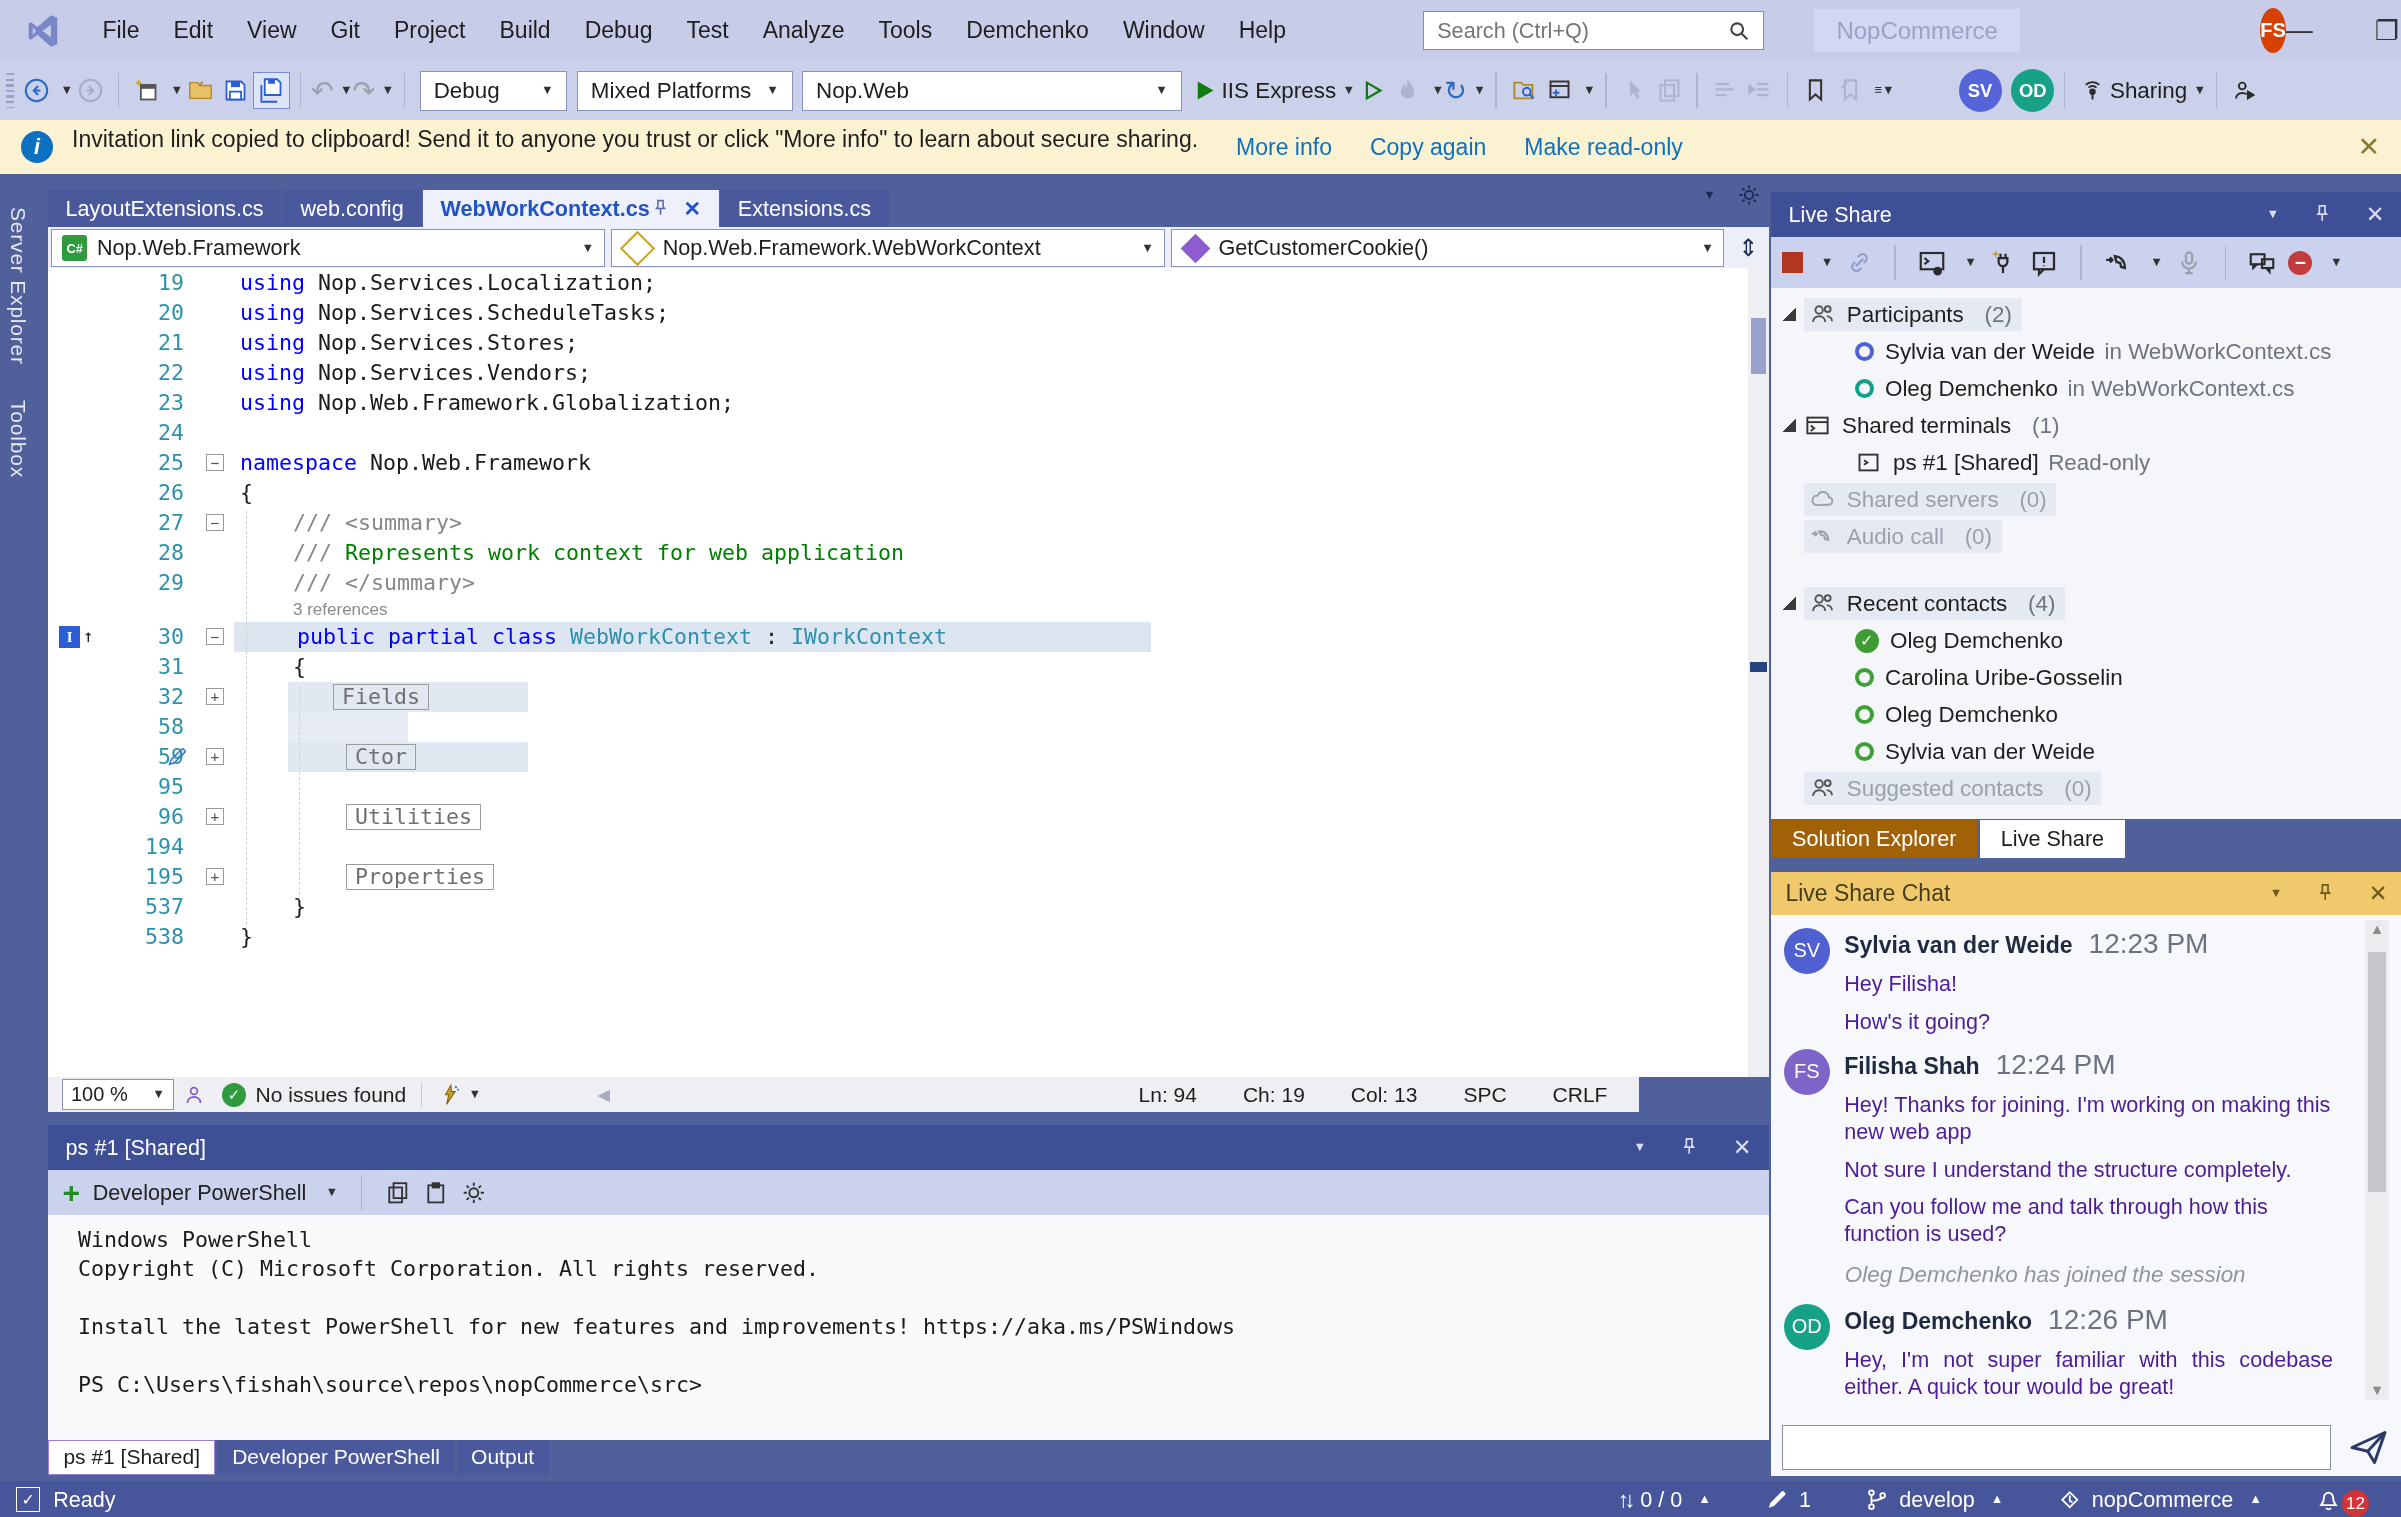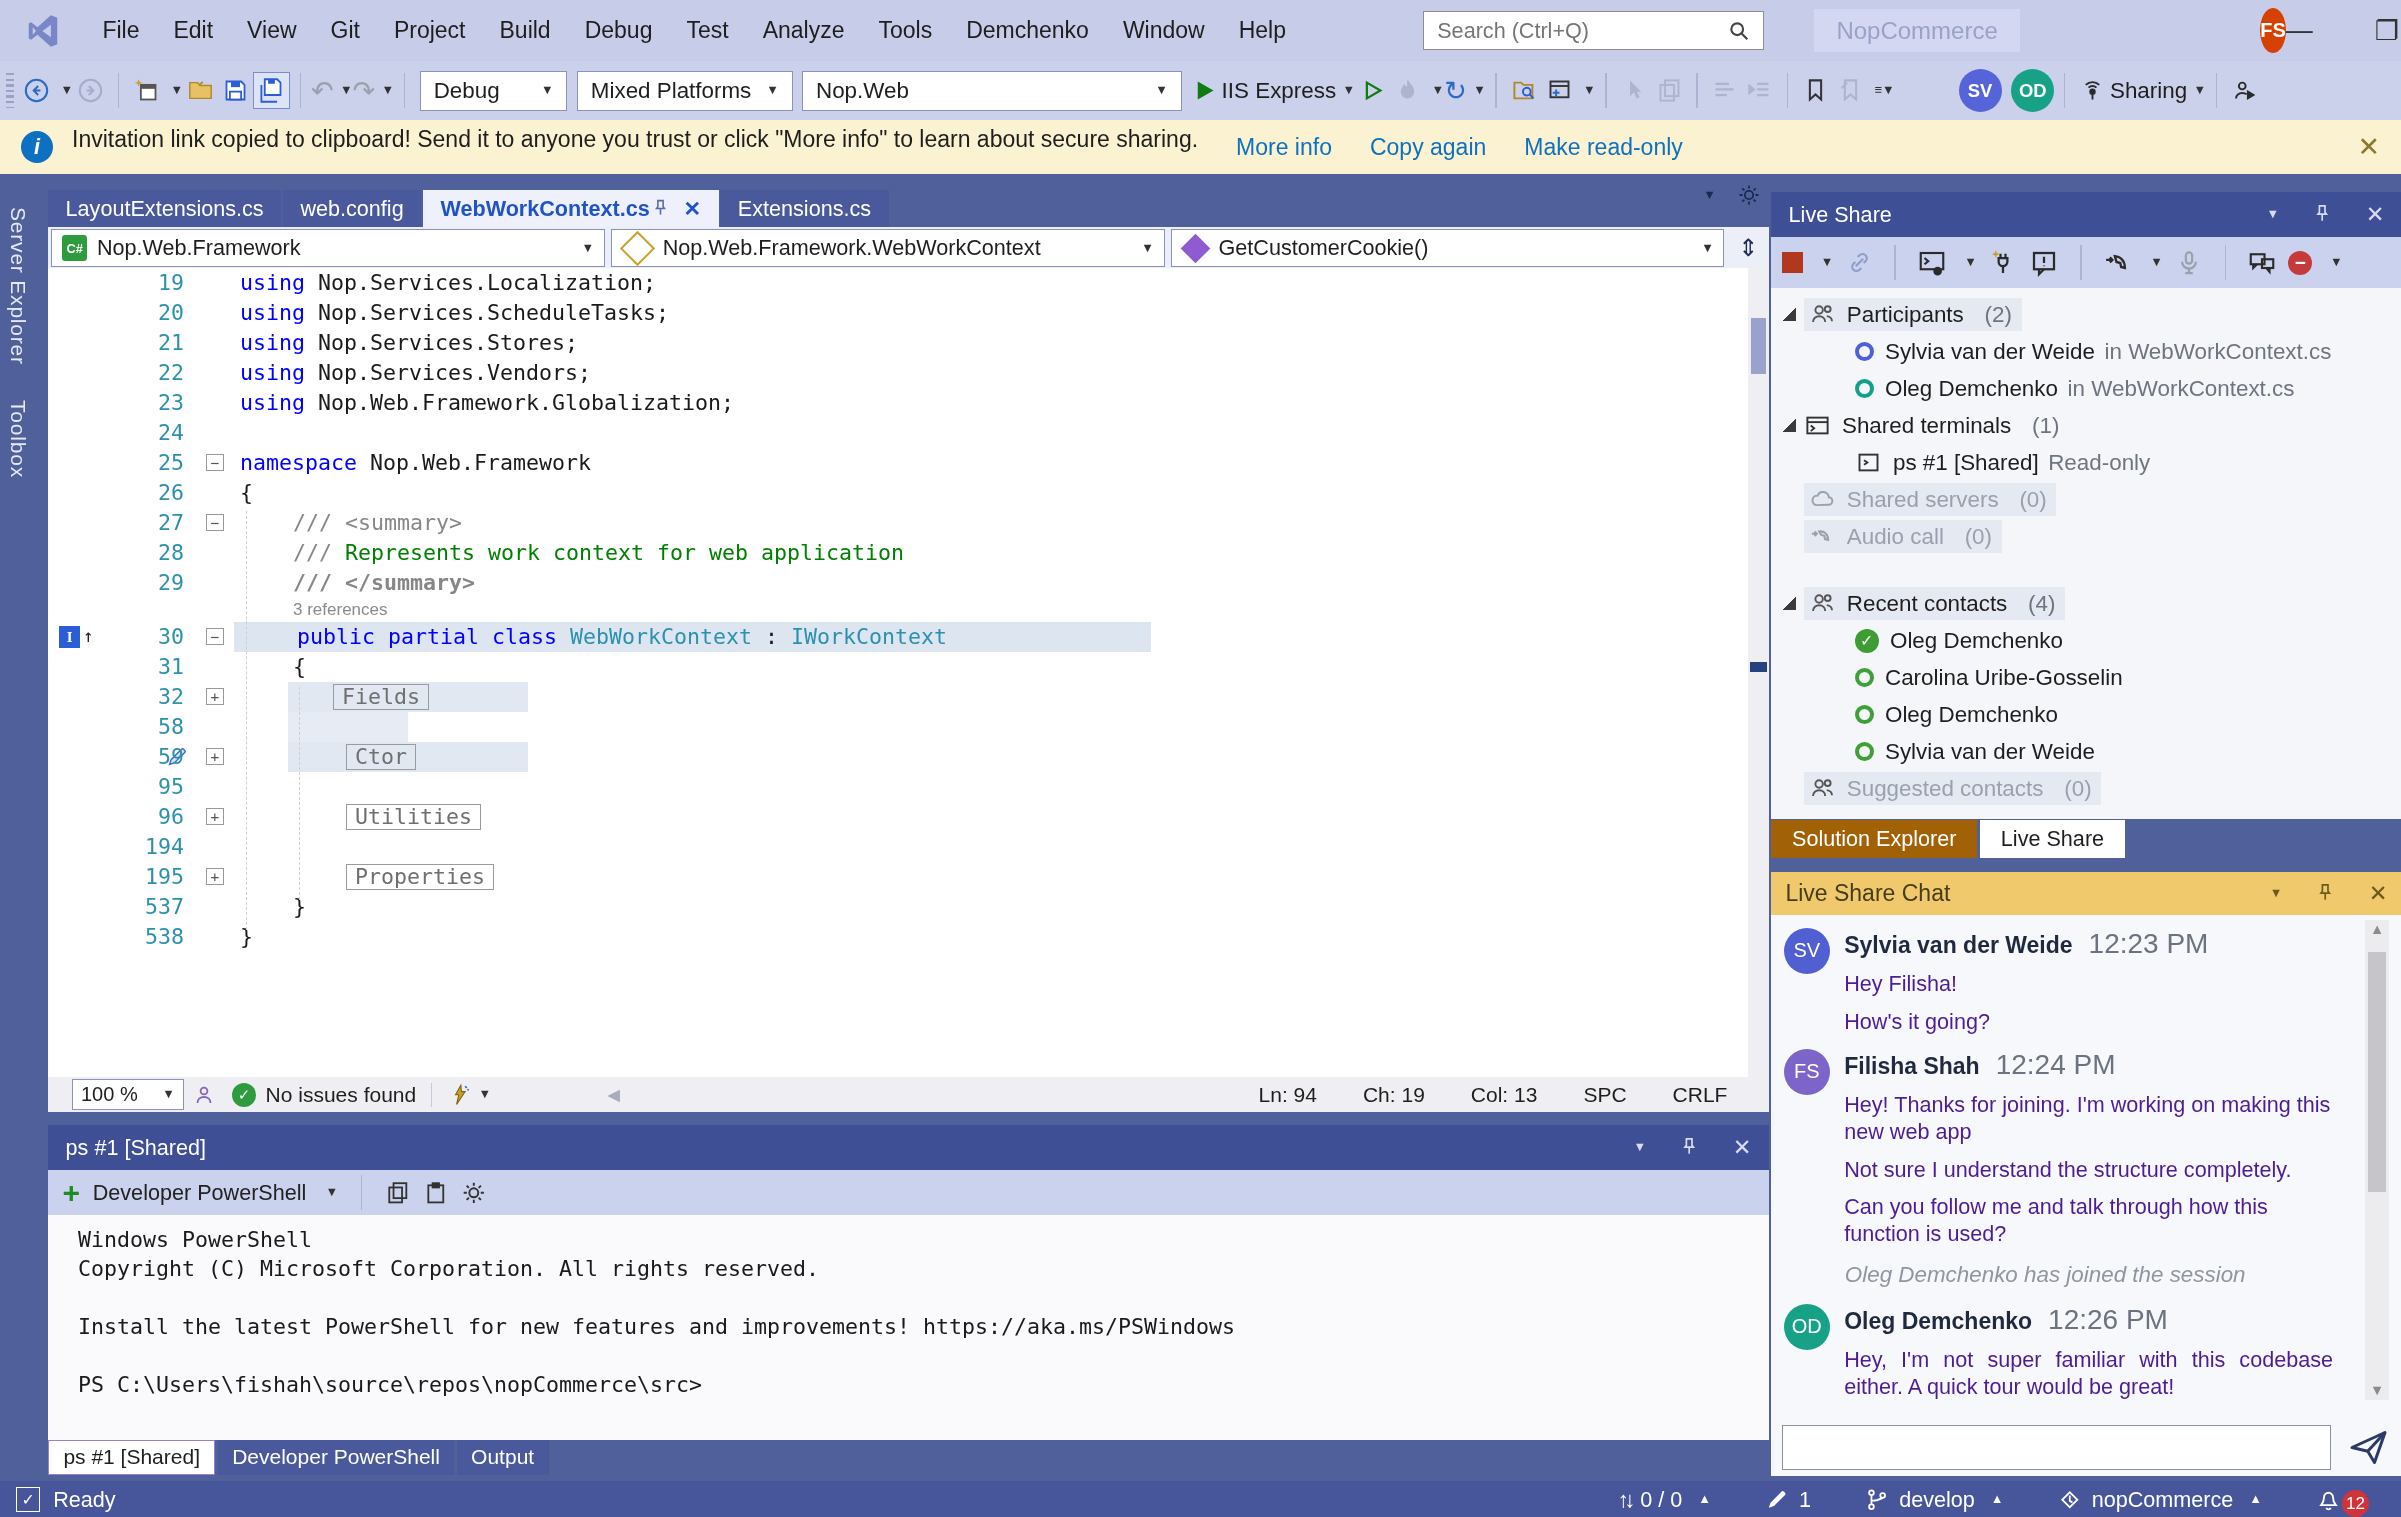--- a/index.html
+++ b/index.html
@@ -88,22 +88,22 @@
   .guide{position:absolute;border-left:1.6px dashed #CFCFCF;width:0;}
   .rc-flag{position:absolute;left:11.2px;top:4px;width:21px;height:22.4px;background:#2B5DD7;color:#fff;
       font-size:15px;font-weight:bold;text-align:center;line-height:22.4px;font-family:"Liberation Serif",serif;}
   .rc-arrow{position:absolute;left:35px;top:4px;color:#222;font-size:17.6px;}
   .re-pencil{position:absolute;left:117px;top:3.2px;}
   #vscroll{position:absolute;right:0;top:0;width:21px;height:100%;background:#EFEFF3;}
   #vthumb{position:absolute;left:3.2px;top:50px;width:14.4px;height:56px;background:#98A2CC;}
   #vmark{position:absolute;left:1.6px;top:394px;width:17.6px;height:9.6px;background:#24437F;}
 
   
-  #editor-status{left:48px;top:1077px;width:1721px;height:35px;background:#EFEFF3;display:flex;
-      align-items:center;font-size:21px;padding:0 24px;box-sizing:border-box;}
+  #editor-status{left:48px;top:1077px;width:1591px;height:35px;background:#EFEFF3;display:flex;
+      align-items:center;font-size:21px;padding:0 14px;box-sizing:border-box;}
   #zoom-dd{width:94px;height:29px;background:#fff;border:0.8px solid #8A93BE;display:flex;align-items:center;
       padding:0 8px;font-size:20px;}
   #zoom-dd .caret{margin-left:auto;}
   .okc{width:24px;height:24px;border-radius:50%;background:#2E9B3E;color:#fff;font-size:15px;
       display:flex;align-items:center;justify-content:center;margin:0 9.6px 0 16px;}
   .es-sep{width:1.6px;height:24px;background:#C6C9DA;margin:0 14.4px;}
   #es-right{margin-left:auto;display:flex;gap:46px;margin-right:17.6px;color:#1e1e1e;}
 
   
   #terminal{left:48px;top:1125px;width:1721px;height:344px;}
@@ -498,21 +498,21 @@
         <span class="gut-num">27</span>
         <span class="fold">−</span>
         <span class="code-txt" style="left: 245px;"><span class="gr">/// &lt;summary&gt;</span></span>
       </div>
       <div class="code-row">
         <span class="gut-num">28</span>
         <span class="code-txt" style="left: 245px;"><span class="gr">/// </span><span class="cm">Represents work context for web application</span></span>
       </div>
       <div class="code-row">
         <span class="gut-num">29</span>
-        <span class="code-txt" style="left: 245px; font-weight: bold;"><span class="gr">/// &lt;/summary&gt;</span></span>
+        <span class="code-txt" style="left: 245px;"><span class="gr">/// &lt;/summary&gt;</span></span>
       </div>
       <div class="code-row refs">
         <span class="refs-txt">3 references</span>
       </div>
       <div class="code-row">
         <div class="hl hl-line"></div>
         <span class="rc-flag">I</span>
         <span class="rc-arrow">↑</span>
         <span class="gut-num">30</span>
         <span class="fold">−</span>

